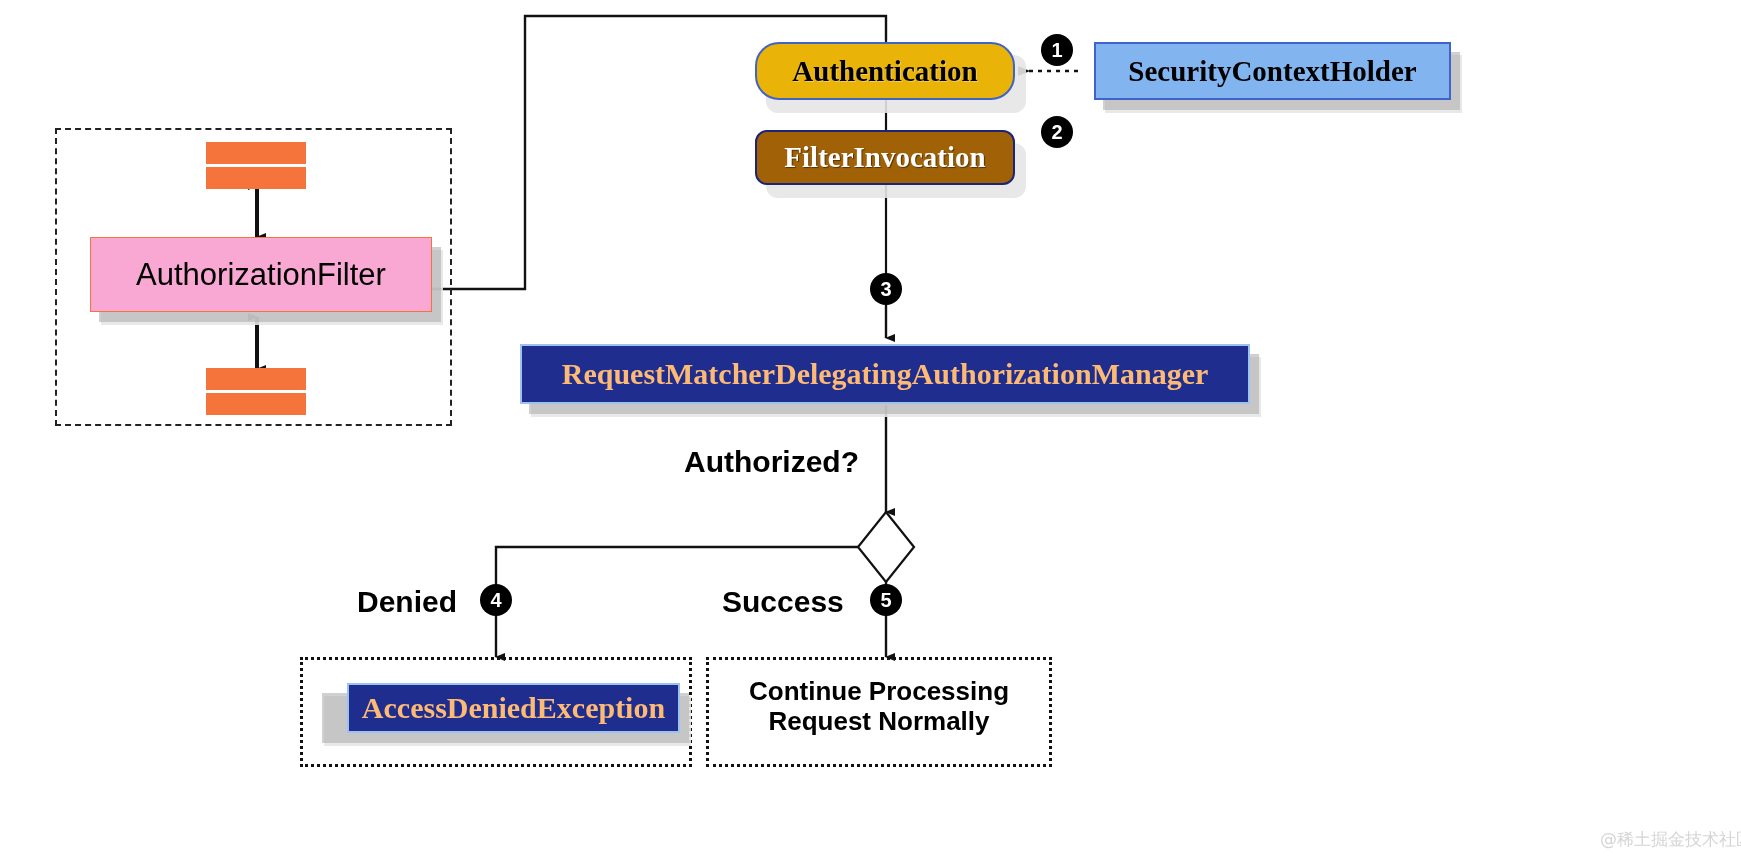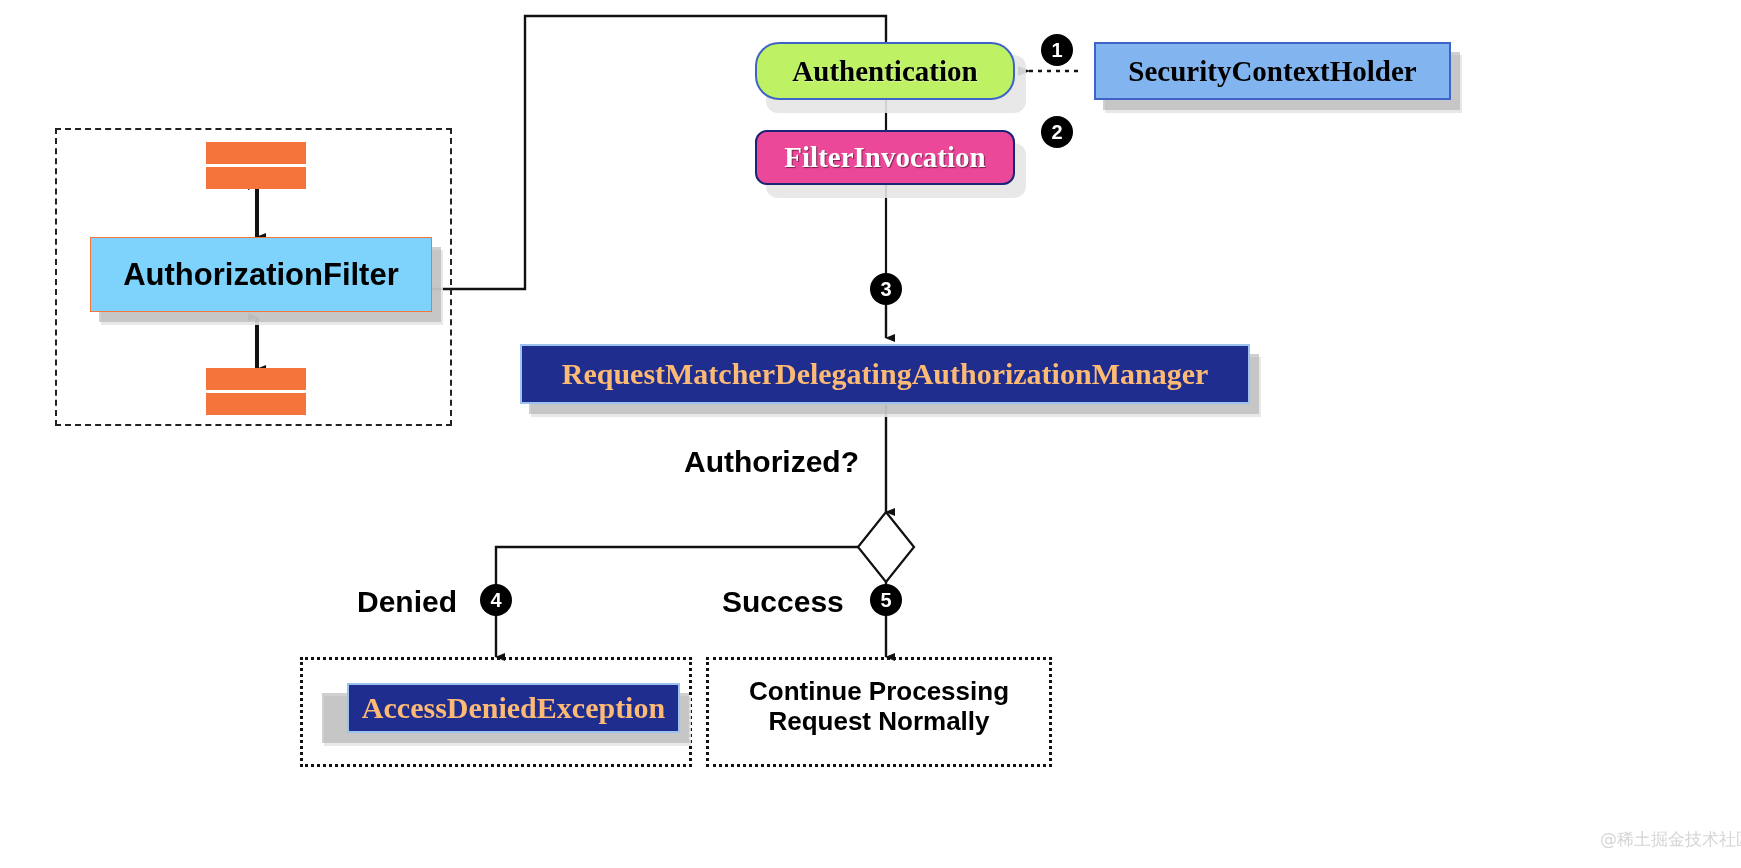--- a/index.html
+++ b/index.html
@@ -52,34 +52,34 @@
     width: 100%;
     height: 100%;
     display: flex;
     align-items: center;
     justify-content: center;
     box-sizing: border-box;
   }
 
   
   .box-auth .face {
-    background: #bef264;
+    background: #eab308;
     border: 2px solid #3f63c6;
     border-radius: 24px;
     color: #000000;
     font-family: "Liberation Serif", serif;
     font-weight: bold;
     font-size: 29px;
     text-shadow: 1px 1px 0 rgba(255,255,255,0.35);
   }
   .box-auth .shadow { border-radius: 12px; }
 
   
   .box-filterinv .face {
-    background: #ec4899;
+    background: #a16207;
     border: 2px solid #1a2578;
     border-radius: 12px;
     color: #ffffff;
     font-family: "Liberation Serif", serif;
     font-weight: bold;
     font-size: 29px;
     text-shadow: 1px 1px 1px rgba(0,0,0,0.5);
   }
   .box-filterinv .shadow { border-radius: 12px; }
 
@@ -104,25 +104,25 @@
   }
 
   
   .bar {
     position: absolute;
     background: #f4743b;
     box-sizing: border-box;
   }
   
   .box-authzfilter .face {
-    background: #7dd3fc;
+    background: #f9a8d4;
     border: 1px solid #f4743b;
     color: #000000;
     font-family: "Liberation Sans", sans-serif;
-    font-weight: bold;
+    font-weight: normal;
     font-size: 31px;
   }
 
   
   .dashed-box {
     position: absolute;
     box-sizing: border-box;
     border: 2px dashed #222222;
     background: transparent;
   }

